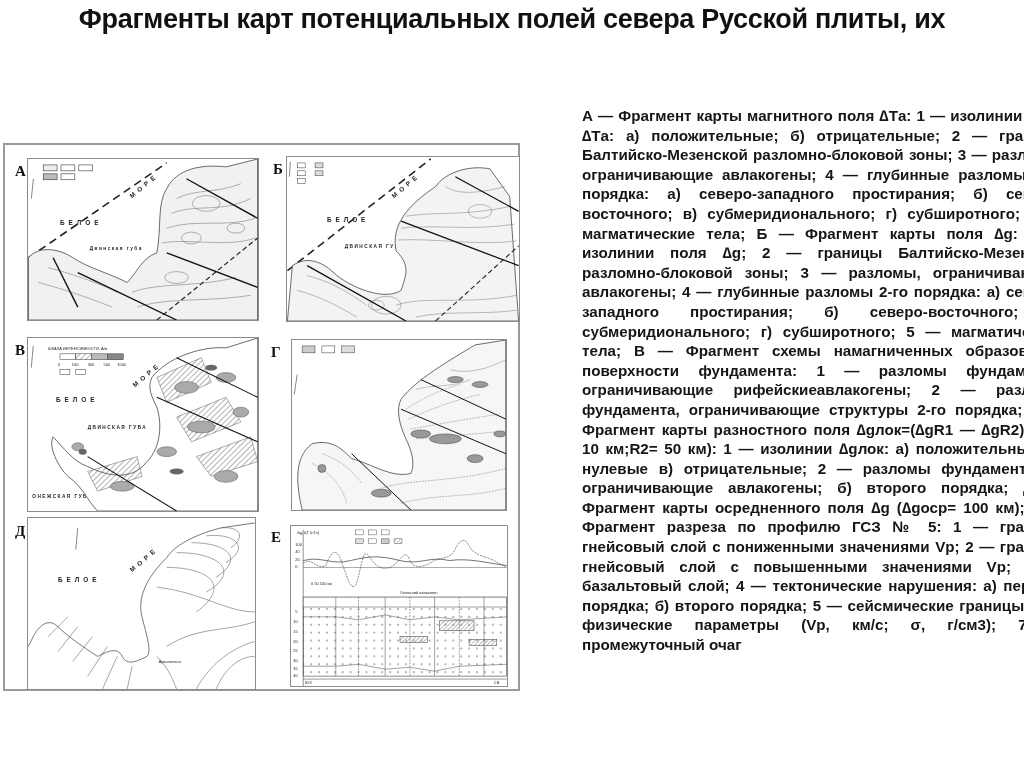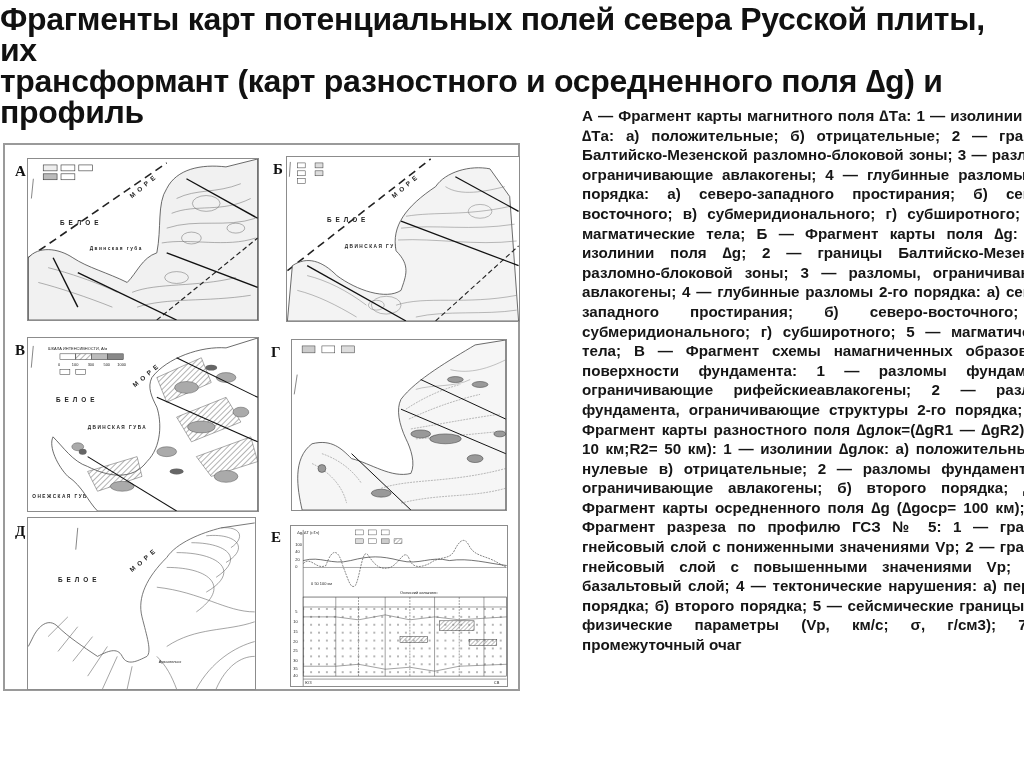--- a/index.html
+++ b/index.html
@@ -1,33 +1,32 @@
 <!DOCTYPE html>
 <html><head>
 <meta charset="utf-8">
 <style>
   html,body{margin:0;padding:0;background:#fff;}
   body{width:1024px;height:767px;position:relative;overflow:hidden;font-family:"Liberation Sans",sans-serif;color:#111;}
-  .title{position:absolute;left:0;top:4px;width:1024px;font-family:"Liberation Sans",sans-serif;font-weight:bold;font-size:32px;line-height:31px;letter-spacing:-0.3px;color:#111;}
+  .title{position:absolute;left:0;top:4px;width:1024px;text-align:center;font-family:"Liberation Sans",sans-serif;font-weight:bold;font-size:27px;line-height:31px;letter-spacing:-0.3px;color:#111;}
   .title span{display:block;}
   .caption{position:absolute;left:536px;top:106px;width:482px;font-size:15.2px;line-height:19.6px;font-weight:bold;text-align:justify;color:#161616;margin-left:46px;}
   .figure{position:absolute;left:3px;top:143px;width:517px;height:548px;border:2px solid #9a9a9a;background:#fff;box-sizing:border-box;}
   .panel-label{position:absolute;font-family:"Liberation Serif",serif;font-weight:bold;font-size:15px;color:#111;}
   .panel{position:absolute;border:1.5px solid #8c8c8c;background:#fff;overflow:hidden;box-sizing:border-box;}
   .panel svg{position:absolute;left:0;top:0;width:100%;height:100%;}
   .sea-label{font-family:"Liberation Sans",sans-serif;font-size:6.5px;letter-spacing:4px;fill:#222;font-weight:bold;}
   .bay-label{font-family:"Liberation Sans",sans-serif;font-size:4.8px;letter-spacing:1.5px;fill:#222;font-weight:bold;}
   .tiny{font-family:"Liberation Sans",sans-serif;font-size:4px;fill:#222;}
 </style>
 </head>
 <body>
 
 <div class="title">
   <span>Фрагменты карт потенциальных полей севера Русской плиты, их</span>
-  <span>трансформант (карт разностного и осредненного поля ∆g) и профиль</span>
 </div>
 
 <div class="figure">
 
   <div class="panel-label" style="left:10px;top:18px;">А</div>
   <div class="panel" style="left:22px;top:13px;width:232px;height:163px;">
     <svg viewBox="0 0 232 163">
       <rect x="15" y="6" width="14" height="6" fill="#eee" stroke="#333" stroke-width="0.6"></rect>
       <rect x="33" y="6" width="14" height="6" fill="#fff" stroke="#333" stroke-width="0.6"></rect>
       <rect x="51" y="6" width="14" height="6" fill="#fff" stroke="#333" stroke-width="0.6"></rect>

